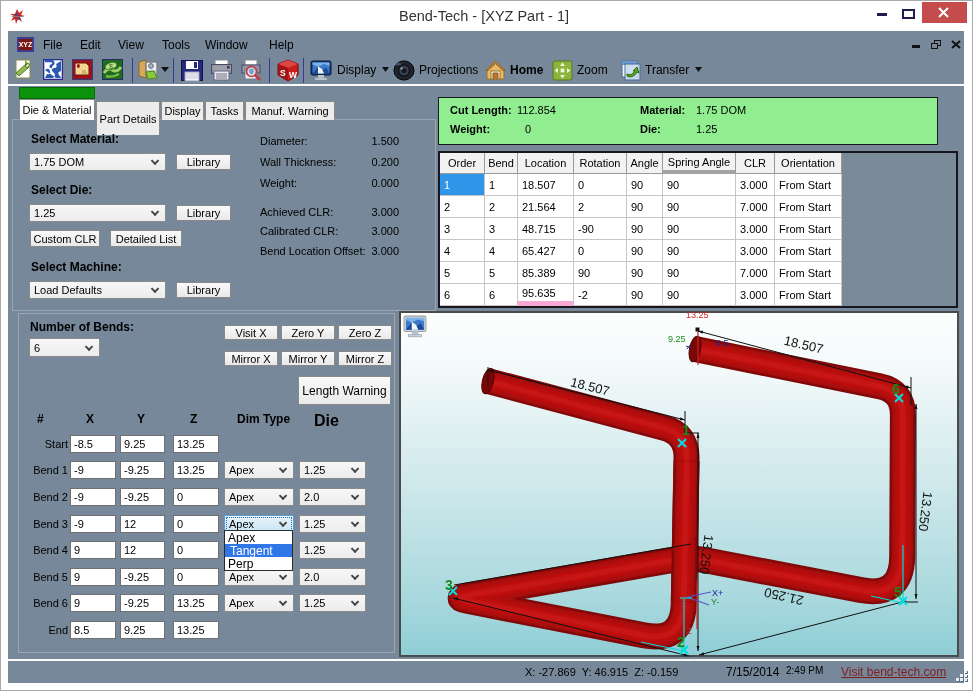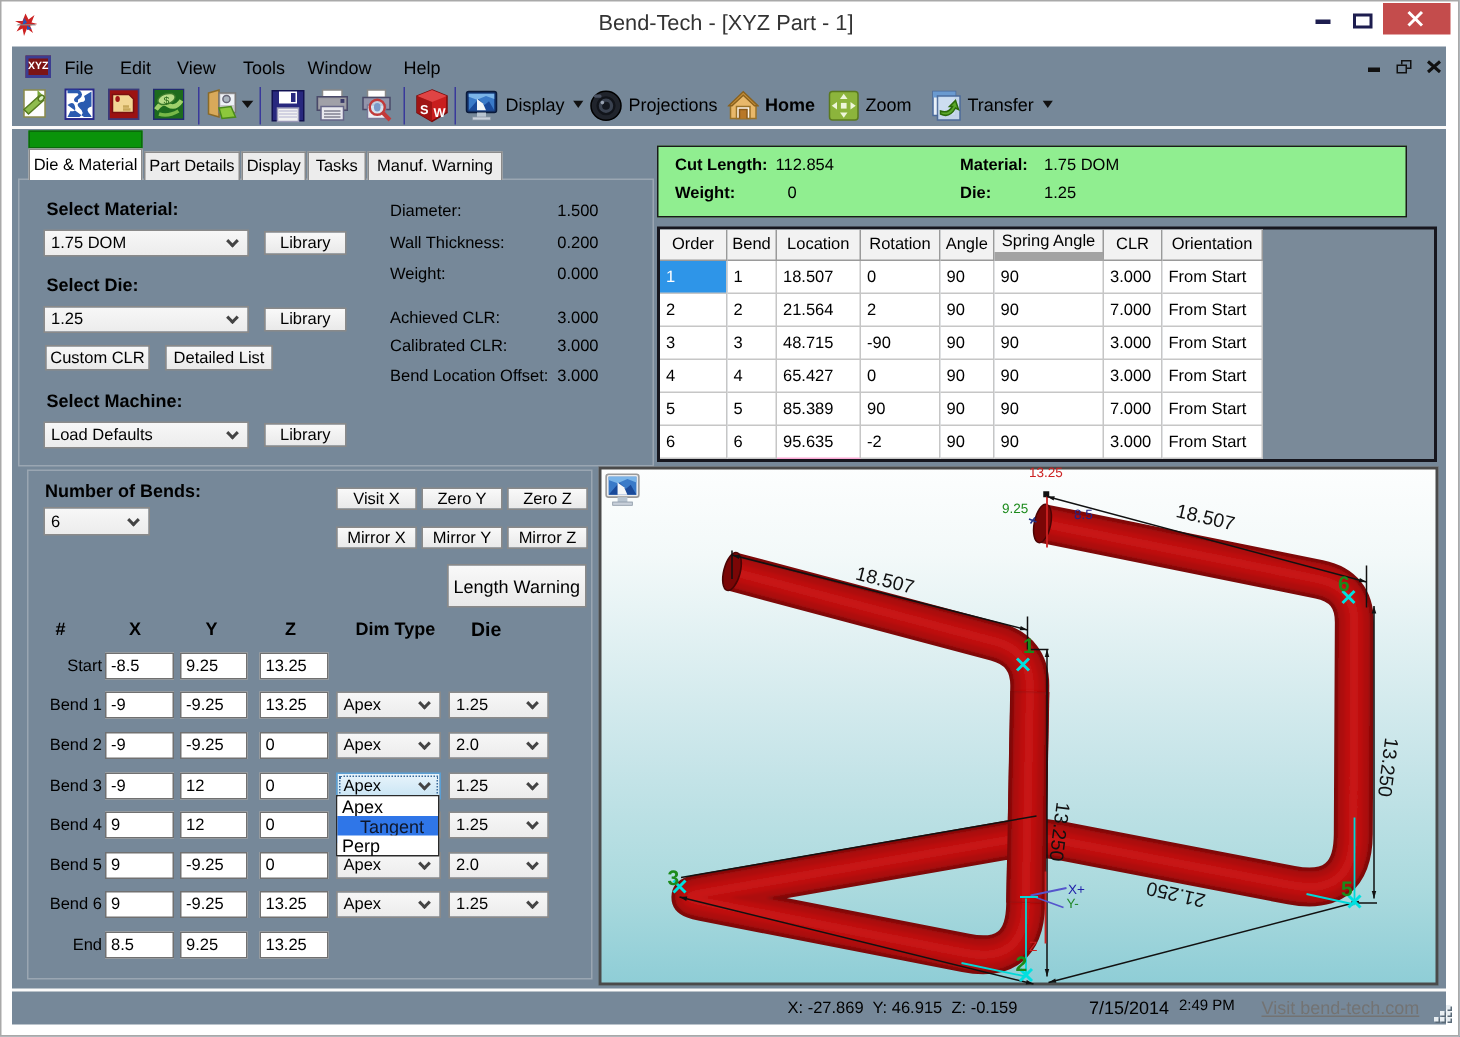--- a/index.html
+++ b/index.html
@@ -158,21 +158,21 @@
 <path d="M7 14 Q12 16 15 11 L13 11 L17 7 L19 13 L17 12 Q13 19 7 16 Z" fill="#5aa82a" stroke="#2a6a0a"></path>
   </svg>
 <div class="txt" style="left:644px;top:62px;">Transfer</div>
 <svg class="a" style="left:694px;top:66px" width="8" height="6" viewBox="0 0 8 6">
     <path d="M0 0 L7 0 L3.5 5 Z" fill="#111"></path>
   </svg>
 <div class="a" style="left:7px;top:83px;width:956px;height:2px;background:#fafafa;"></div>
 <div class="a" style="left:18px;top:86px;width:76px;height:12px;background:#0a930a;border:1px solid #0a6a0a;"></div>
 <div class="a" style="left:11px;top:118px;width:424px;height:192px;border:1px solid #9aa6b2;"></div>
 <div class="a" style="left:18px;top:98px;width:76px;height:21px;background:#fff;border:1px solid #8a8a8a;border-bottom:none;font:11px 'Liberation Sans';display:flex;align-items:center;justify-content:center;">Die &amp; Material</div>
-<div class="a" style="left:95px;top:100px;width:64px;height:19px;background:#ececec;border:1px solid #8a8a8a;border-bottom:none;font:11px 'Liberation Sans';display:flex;align-items:center;justify-content:center;">Part Details</div>
+<div class="a" style="left:95px;top:100px;width:64px;height:34px;background:#ececec;border:1px solid #8a8a8a;border-bottom:none;font:11px 'Liberation Sans';display:flex;align-items:center;justify-content:center;">Part Details</div>
 <div class="a" style="left:160px;top:100px;width:43px;height:19px;background:#ececec;border:1px solid #8a8a8a;border-bottom:none;font:11px 'Liberation Sans';display:flex;align-items:center;justify-content:center;">Display</div>
 <div class="a" style="left:204px;top:100px;width:39px;height:19px;background:#ececec;border:1px solid #8a8a8a;border-bottom:none;font:11px 'Liberation Sans';display:flex;align-items:center;justify-content:center;">Tasks</div>
 <div class="a" style="left:244px;top:100px;width:90px;height:19px;background:#ececec;border:1px solid #8a8a8a;border-bottom:none;font:11px 'Liberation Sans';display:flex;align-items:center;justify-content:center;">Manuf. Warning</div>
 <div class="txt bold" style="left:30px;top:131px;font-size:12px;">Select Material:</div>
 <div class="cb" style="left:28px;top:152px;width:137px;height:18px;">1.75 DOM<i></i></div>
 <div class="btn" style="left:175px;top:153px;width:55px;height:16px;">Library</div>
 <div class="txt bold" style="left:30px;top:182px;font-size:12px;">Select Die:</div>
 <div class="cb" style="left:28px;top:203px;width:137px;height:18px;">1.25<i></i></div>
 <div class="btn" style="left:175px;top:204px;width:55px;height:16px;">Library</div>
 <div class="btn" style="left:29px;top:229px;width:70px;height:17px;">Custom CLR</div>
@@ -200,21 +200,21 @@
 <div class="txt bold" style="left:449px;top:122px;font-size:11px;">Weight:</div>
 <div class="txt" style="left:524px;top:122px;font-size:11px;">0</div>
 <div class="txt bold" style="left:639px;top:122px;font-size:11px;">Die:</div>
 <div class="txt" style="left:695px;top:122px;font-size:11px;">1.25</div>
 <div class="a" style="left:437px;top:150px;width:520px;height:157px;background:#7a8a99;border:2px solid #16161e;"></div>
 <div class="a" style="left:439px;top:152px;width:45px;height:21px;background:#f2f2f2;border-right:1px solid #9a9a9a;border-bottom:1px solid #9a9a9a;font:11px 'Liberation Sans';display:flex;align-items:center;justify-content:center;">Order</div>
 <div class="a" style="left:484px;top:152px;width:33px;height:21px;background:#f2f2f2;border-right:1px solid #9a9a9a;border-bottom:1px solid #9a9a9a;font:11px 'Liberation Sans';display:flex;align-items:center;justify-content:center;">Bend</div>
 <div class="a" style="left:517px;top:152px;width:56px;height:21px;background:#f2f2f2;border-right:1px solid #9a9a9a;border-bottom:1px solid #9a9a9a;font:11px 'Liberation Sans';display:flex;align-items:center;justify-content:center;">Location</div>
 <div class="a" style="left:573px;top:152px;width:53px;height:21px;background:#f2f2f2;border-right:1px solid #9a9a9a;border-bottom:1px solid #9a9a9a;font:11px 'Liberation Sans';display:flex;align-items:center;justify-content:center;">Rotation</div>
 <div class="a" style="left:626px;top:152px;width:36px;height:21px;background:#f2f2f2;border-right:1px solid #9a9a9a;border-bottom:1px solid #9a9a9a;font:11px 'Liberation Sans';display:flex;align-items:center;justify-content:center;">Angle</div>
-<div class="a" style="left:662px;top:152px;width:73px;height:21px;background:#f2f2f2;border-right:1px solid #9a9a9a;border-bottom:6px solid #a3a3a3;font:11px 'Liberation Sans';display:flex;align-items:center;justify-content:center;">Spring Angle</div>
+<div class="a" style="left:662px;top:152px;width:73px;height:21px;background:#f2f2f2;border-right:1px solid #9a9a9a;border-bottom:4px solid #a3a3a3;font:11px 'Liberation Sans';display:flex;align-items:center;justify-content:center;">Spring Angle</div>
 <div class="a" style="left:735px;top:152px;width:39px;height:21px;background:#f2f2f2;border-right:1px solid #9a9a9a;border-bottom:1px solid #9a9a9a;font:11px 'Liberation Sans';display:flex;align-items:center;justify-content:center;">CLR</div>
 <div class="a" style="left:774px;top:152px;width:67px;height:21px;background:#f2f2f2;border-right:1px solid #9a9a9a;border-bottom:1px solid #9a9a9a;font:11px 'Liberation Sans';display:flex;align-items:center;justify-content:center;">Orientation</div>
 <div class="a" style="left:439px;top:173px;width:45px;height:22px;background:#2e95e8;color:#fff;border-right:1px solid #c6c6c6;border-bottom:1px solid #c6c6c6;font:11px 'Liberation Sans';display:flex;align-items:center;padding-left:4px;">1</div>
 <div class="a" style="left:484px;top:173px;width:33px;height:22px;background:#fff;border-right:1px solid #c6c6c6;border-bottom:1px solid #c6c6c6;font:11px 'Liberation Sans';display:flex;align-items:center;padding-left:4px;">1</div>
 <div class="a" style="left:517px;top:173px;width:56px;height:22px;background:#fff;border-right:1px solid #c6c6c6;border-bottom:1px solid #c6c6c6;font:11px 'Liberation Sans';display:flex;align-items:center;padding-left:4px;">18.507</div>
 <div class="a" style="left:573px;top:173px;width:53px;height:22px;background:#fff;border-right:1px solid #c6c6c6;border-bottom:1px solid #c6c6c6;font:11px 'Liberation Sans';display:flex;align-items:center;padding-left:4px;">0</div>
 <div class="a" style="left:626px;top:173px;width:36px;height:22px;background:#fff;border-right:1px solid #c6c6c6;border-bottom:1px solid #c6c6c6;font:11px 'Liberation Sans';display:flex;align-items:center;padding-left:4px;">90</div>
 <div class="a" style="left:662px;top:173px;width:73px;height:22px;background:#fff;border-right:1px solid #c6c6c6;border-bottom:1px solid #c6c6c6;font:11px 'Liberation Sans';display:flex;align-items:center;padding-left:4px;">90</div>
 <div class="a" style="left:735px;top:173px;width:39px;height:22px;background:#fff;border-right:1px solid #c6c6c6;border-bottom:1px solid #c6c6c6;font:11px 'Liberation Sans';display:flex;align-items:center;padding-left:4px;">3.000</div>
 <div class="a" style="left:774px;top:173px;width:67px;height:22px;background:#fff;border-right:1px solid #c6c6c6;border-bottom:1px solid #c6c6c6;font:11px 'Liberation Sans';display:flex;align-items:center;padding-left:4px;">From Start</div>
@@ -245,42 +245,42 @@
 <div class="a" style="left:439px;top:261px;width:45px;height:22px;background:#fff;border-right:1px solid #c6c6c6;border-bottom:1px solid #c6c6c6;font:11px 'Liberation Sans';display:flex;align-items:center;padding-left:4px;">5</div>
 <div class="a" style="left:484px;top:261px;width:33px;height:22px;background:#fff;border-right:1px solid #c6c6c6;border-bottom:1px solid #c6c6c6;font:11px 'Liberation Sans';display:flex;align-items:center;padding-left:4px;">5</div>
 <div class="a" style="left:517px;top:261px;width:56px;height:22px;background:#fff;border-right:1px solid #c6c6c6;border-bottom:1px solid #c6c6c6;font:11px 'Liberation Sans';display:flex;align-items:center;padding-left:4px;">85.389</div>
 <div class="a" style="left:573px;top:261px;width:53px;height:22px;background:#fff;border-right:1px solid #c6c6c6;border-bottom:1px solid #c6c6c6;font:11px 'Liberation Sans';display:flex;align-items:center;padding-left:4px;">90</div>
 <div class="a" style="left:626px;top:261px;width:36px;height:22px;background:#fff;border-right:1px solid #c6c6c6;border-bottom:1px solid #c6c6c6;font:11px 'Liberation Sans';display:flex;align-items:center;padding-left:4px;">90</div>
 <div class="a" style="left:662px;top:261px;width:73px;height:22px;background:#fff;border-right:1px solid #c6c6c6;border-bottom:1px solid #c6c6c6;font:11px 'Liberation Sans';display:flex;align-items:center;padding-left:4px;">90</div>
 <div class="a" style="left:735px;top:261px;width:39px;height:22px;background:#fff;border-right:1px solid #c6c6c6;border-bottom:1px solid #c6c6c6;font:11px 'Liberation Sans';display:flex;align-items:center;padding-left:4px;">7.000</div>
 <div class="a" style="left:774px;top:261px;width:67px;height:22px;background:#fff;border-right:1px solid #c6c6c6;border-bottom:1px solid #c6c6c6;font:11px 'Liberation Sans';display:flex;align-items:center;padding-left:4px;">From Start</div>
 <div class="a" style="left:439px;top:283px;width:45px;height:22px;background:#fff;border-right:1px solid #c6c6c6;border-bottom:1px solid #c6c6c6;font:11px 'Liberation Sans';display:flex;align-items:center;padding-left:4px;">6</div>
 <div class="a" style="left:484px;top:283px;width:33px;height:22px;background:#fff;border-right:1px solid #c6c6c6;border-bottom:1px solid #c6c6c6;font:11px 'Liberation Sans';display:flex;align-items:center;padding-left:4px;">6</div>
-<div class="a" style="left:517px;top:283px;width:56px;height:22px;background:#fff;border-right:1px solid #c6c6c6;border-bottom:1px solid #f9a8d4;font:11px 'Liberation Sans';display:flex;align-items:center;padding-left:4px;">95.635</div>
+<div class="a" style="left:517px;top:283px;width:56px;height:22px;background:#fff;border-right:1px solid #c6c6c6;border-bottom:5px solid #f9a8d4;font:11px 'Liberation Sans';display:flex;align-items:center;padding-left:4px;">95.635</div>
 <div class="a" style="left:573px;top:283px;width:53px;height:22px;background:#fff;border-right:1px solid #c6c6c6;border-bottom:1px solid #c6c6c6;font:11px 'Liberation Sans';display:flex;align-items:center;padding-left:4px;">-2</div>
 <div class="a" style="left:626px;top:283px;width:36px;height:22px;background:#fff;border-right:1px solid #c6c6c6;border-bottom:1px solid #c6c6c6;font:11px 'Liberation Sans';display:flex;align-items:center;padding-left:4px;">90</div>
 <div class="a" style="left:662px;top:283px;width:73px;height:22px;background:#fff;border-right:1px solid #c6c6c6;border-bottom:1px solid #c6c6c6;font:11px 'Liberation Sans';display:flex;align-items:center;padding-left:4px;">90</div>
 <div class="a" style="left:735px;top:283px;width:39px;height:22px;background:#fff;border-right:1px solid #c6c6c6;border-bottom:1px solid #c6c6c6;font:11px 'Liberation Sans';display:flex;align-items:center;padding-left:4px;">3.000</div>
 <div class="a" style="left:774px;top:283px;width:67px;height:22px;background:#fff;border-right:1px solid #c6c6c6;border-bottom:1px solid #c6c6c6;font:11px 'Liberation Sans';display:flex;align-items:center;padding-left:4px;">From Start</div>
 <div class="a" style="left:17px;top:312px;width:377px;height:340px;border:1px solid #9aa6b2;"></div>
 <div class="txt bold" style="left:29px;top:319px;font-size:12px;">Number of Bends:</div>
 <div class="cb" style="left:28px;top:337px;width:71px;height:19px;">6<i></i></div>
 <div class="btn" style="left:223px;top:324px;width:54px;height:15px;">Visit X</div>
 <div class="btn" style="left:280px;top:324px;width:54px;height:15px;">Zero Y</div>
 <div class="btn" style="left:337px;top:324px;width:54px;height:15px;">Zero Z</div>
 <div class="btn" style="left:223px;top:350px;width:54px;height:15px;">Mirror X</div>
 <div class="btn" style="left:280px;top:350px;width:54px;height:15px;">Mirror Y</div>
 <div class="btn" style="left:337px;top:350px;width:54px;height:15px;">Mirror Z</div>
 <div class="btn" style="left:297px;top:375px;width:93px;height:29px;font-size:12px;">Length Warning</div>
 <div class="txt bold" style="left:36px;top:411px;font-size:12px;">#</div>
 <div class="txt bold" style="left:85px;top:411px;font-size:12px;">X</div>
 <div class="txt bold" style="left:136px;top:411px;font-size:12px;">Y</div>
 <div class="txt bold" style="left:189px;top:411px;font-size:12px;">Z</div>
 <div class="txt bold" style="left:236px;top:411px;font-size:12px;">Dim Type</div>
-<div class="txt bold" style="left:313px;top:411px;font-size:13px;">Die</div>
+<div class="txt bold" style="left:313px;top:411px;font-size:16px;">Die</div>
 <div class="txt" style="left:0px;top:437px;width:67px;text-align:right;font-size:11px;">Start</div>
 <div class="fld" style="left:69px;top:434px;width:46px;height:18px;">-8.5</div>
 <div class="fld" style="left:119px;top:434px;width:45px;height:18px;">9.25</div>
 <div class="fld" style="left:172px;top:434px;width:46px;height:18px;">13.25</div>
 <div class="txt" style="left:0px;top:463px;width:67px;text-align:right;font-size:11px;">Bend 1</div>
 <div class="fld" style="left:69px;top:460px;width:46px;height:18px;">-9</div>
 <div class="fld" style="left:119px;top:460px;width:45px;height:18px;">-9.25</div>
 <div class="fld" style="left:172px;top:460px;width:46px;height:18px;">13.25</div>
 <div class="cb" style="left:223px;top:460px;width:70px;height:18px;">Apex<i></i></div>
 <div class="cb" style="left:298px;top:460px;width:67px;height:18px;">1.25<i></i></div>
@@ -313,27 +313,27 @@
 <div class="fld" style="left:119px;top:593px;width:45px;height:18px;">-9.25</div>
 <div class="fld" style="left:172px;top:593px;width:46px;height:18px;">13.25</div>
 <div class="cb" style="left:223px;top:593px;width:70px;height:18px;">Apex<i></i></div>
 <div class="cb" style="left:298px;top:593px;width:67px;height:18px;">1.25<i></i></div>
 <div class="txt" style="left:0px;top:623px;width:67px;text-align:right;font-size:11px;">End</div>
 <div class="fld" style="left:69px;top:620px;width:46px;height:18px;">8.5</div>
 <div class="fld" style="left:119px;top:620px;width:45px;height:18px;">9.25</div>
 <div class="fld" style="left:172px;top:620px;width:46px;height:18px;">13.25</div>
 <div class="a" style="left:223px;top:529px;width:69px;height:41px;background:#fff;border:1px solid #2a2a2a;z-index:30;"></div>
 <div class="a" style="left:224px;top:530px;width:67px;height:13px;background:#fff;font:12px 'Liberation Sans';padding-left:3px;z-index:31;">Apex</div>
-<div class="a" style="left:224px;top:543px;width:67px;height:18px;background:#2f76e8;color:#0f172a;font:12px 'Liberation Sans';padding-left:15px;z-index:31;">Tangent</div>
+<div class="a" style="left:224px;top:543px;width:67px;height:18px;background:#2f76e8;color:#ffffff;font:12px 'Liberation Sans';padding-left:5px;z-index:31;">Tangent</div>
 <div class="a" style="left:224px;top:556px;width:67px;height:13px;background:#fff;font:12px 'Liberation Sans';padding-left:3px;z-index:31;">Perp</div>
 <div class="a" style="left:7px;top:658px;width:956px;height:2px;background:#fafafa;"></div>
 <div class="txt" style="left:524px;top:665px;font-size:11px;">X: -27.869&nbsp; Y: 46.915&nbsp; Z: -0.159</div>
 <div class="txt" style="left:725px;top:664px;font-size:12px;">7/15/2014</div>
 <div class="txt" style="left:785px;top:664px;font-size:10px;">2:49 PM</div>
-<div class="txt" style="left:840px;top:664px;font-size:12px;color:#737373;text-decoration:underline;">Visit bend-tech.com</div>
+<div class="txt" style="left:840px;top:664px;font-size:12px;color:#7f1d1d;text-decoration:underline;">Visit bend-tech.com</div>
 <div class="a" style="left:963px;top:677px;width:2.5px;height:2.5px;background:#e8eef2;box-shadow:1px 1px 0 #5a6a78;"></div>
 <div class="a" style="left:959px;top:677px;width:2.5px;height:2.5px;background:#e8eef2;box-shadow:1px 1px 0 #5a6a78;"></div>
 <div class="a" style="left:955px;top:677px;width:2.5px;height:2.5px;background:#e8eef2;box-shadow:1px 1px 0 #5a6a78;"></div>
 <div class="a" style="left:963px;top:673px;width:2.5px;height:2.5px;background:#e8eef2;box-shadow:1px 1px 0 #5a6a78;"></div>
 <div class="a" style="left:959px;top:673px;width:2.5px;height:2.5px;background:#e8eef2;box-shadow:1px 1px 0 #5a6a78;"></div>
 <div class="a" style="left:963px;top:669px;width:2.5px;height:2.5px;background:#e8eef2;box-shadow:1px 1px 0 #5a6a78;"></div>
 <div class="a" style="left:7px;top:682px;width:956px;height:8px;background:#fff;"></div>
 <svg class="a" style="left:398px;top:310px" width="560" height="346" viewBox="0 0 560 346">
     <defs>
       <linearGradient id="bg" x1="0" y1="0" x2="0" y2="1">

